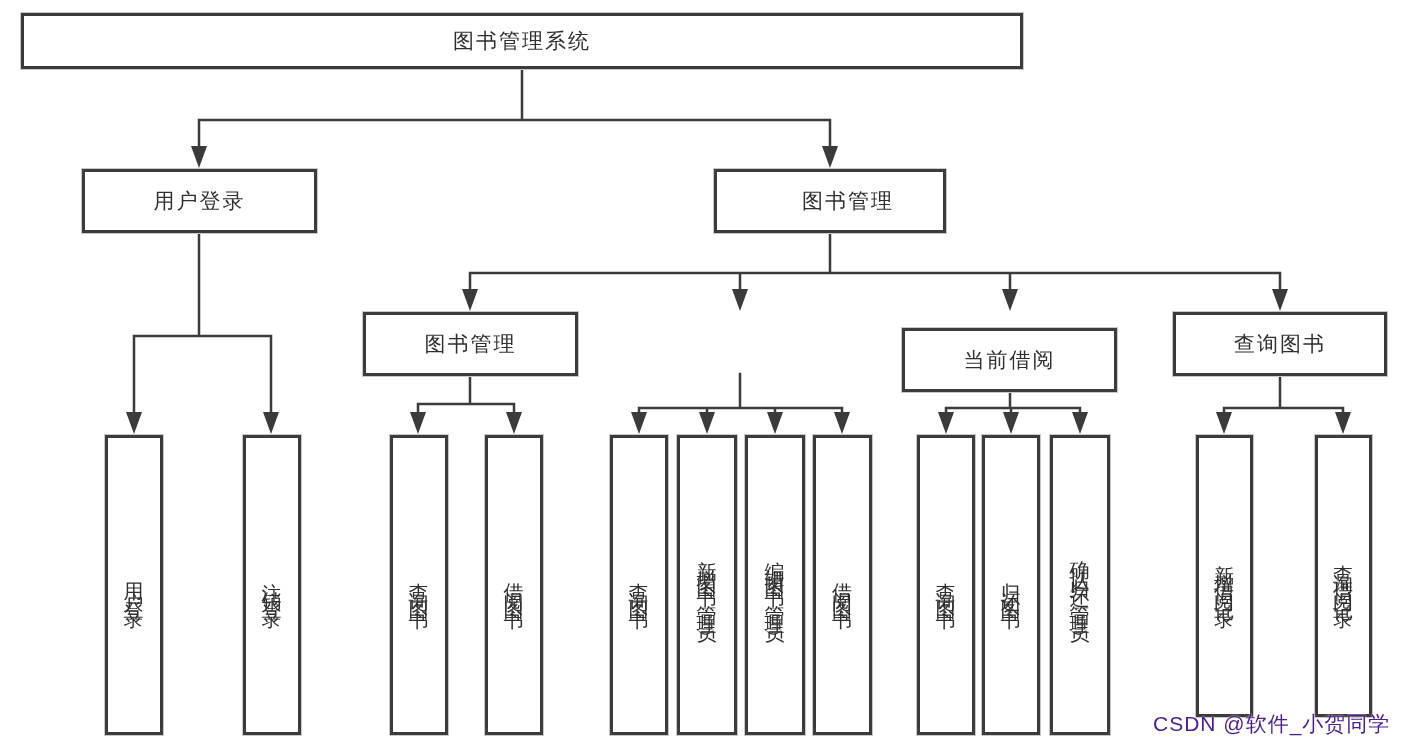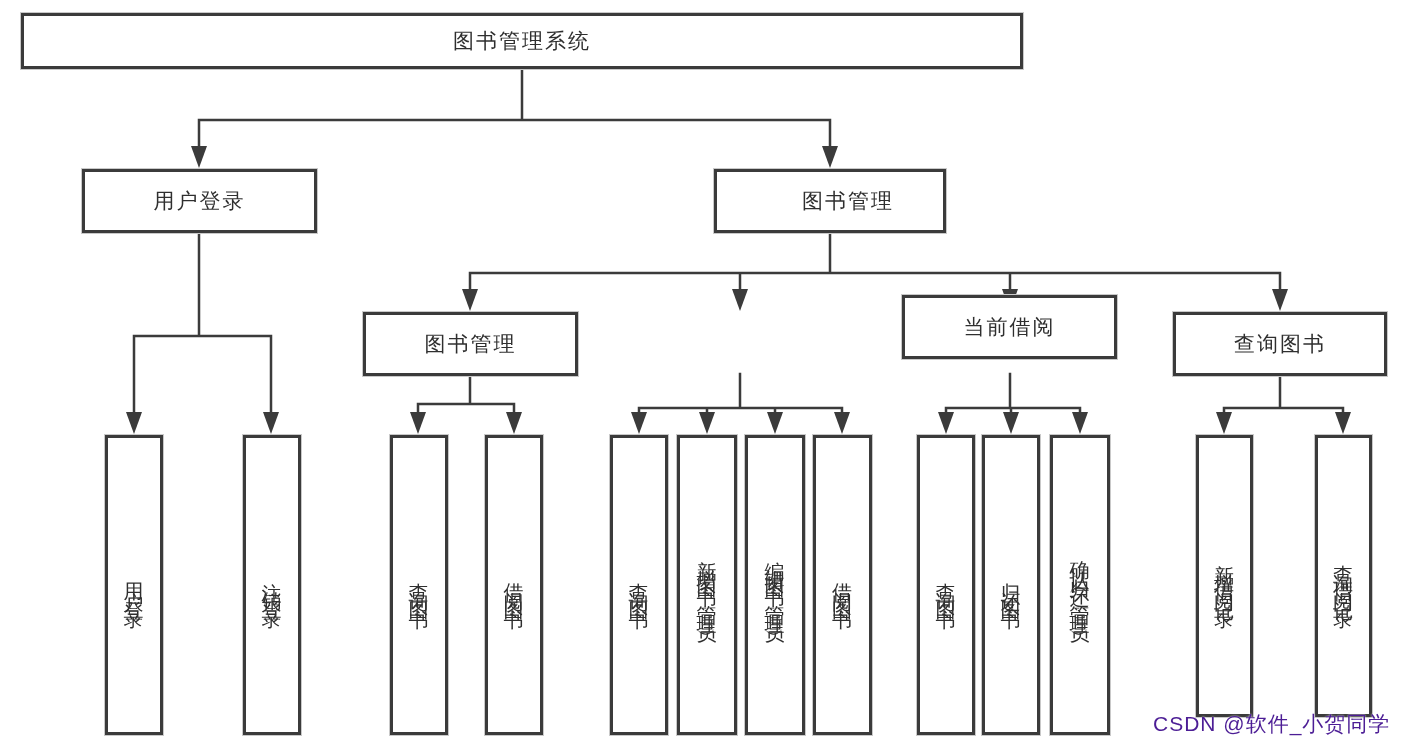--- a/index.html
+++ b/index.html
@@ -106,21 +106,21 @@
   <div class="box" style="left:82px; top:169px; width:235px; height:64px;">
     <span>用户登录</span>
   </div>
   <div class="box" style="left:714px; top:169px; width:232px; height:64px;padding-left:36px;">
     <span>图书管理</span>
   </div>
 
   <div class="box" style="left:363px; top:312px; width:215px; height:64px;">
     <span>图书管理</span>
   </div>
-  <div class="box" style="left:902px; top:295px; width:215px; height:64px;">
+  <div class="box" style="left:902px; top:328px; width:215px; height:64px;">
     <span>当前借阅</span>
   </div>
   <div class="box" style="left:1173px; top:312px; width:214px; height:64px;">
     <span>查询图书</span>
   </div>
 
   <div class="box leaf" style="left:105px; top:435px; width:58px; height:300px;">
     <span class="vtext">用户登录</span>
   </div>
   <div class="box leaf" style="left:243px; top:435px; width:58px; height:300px;">

